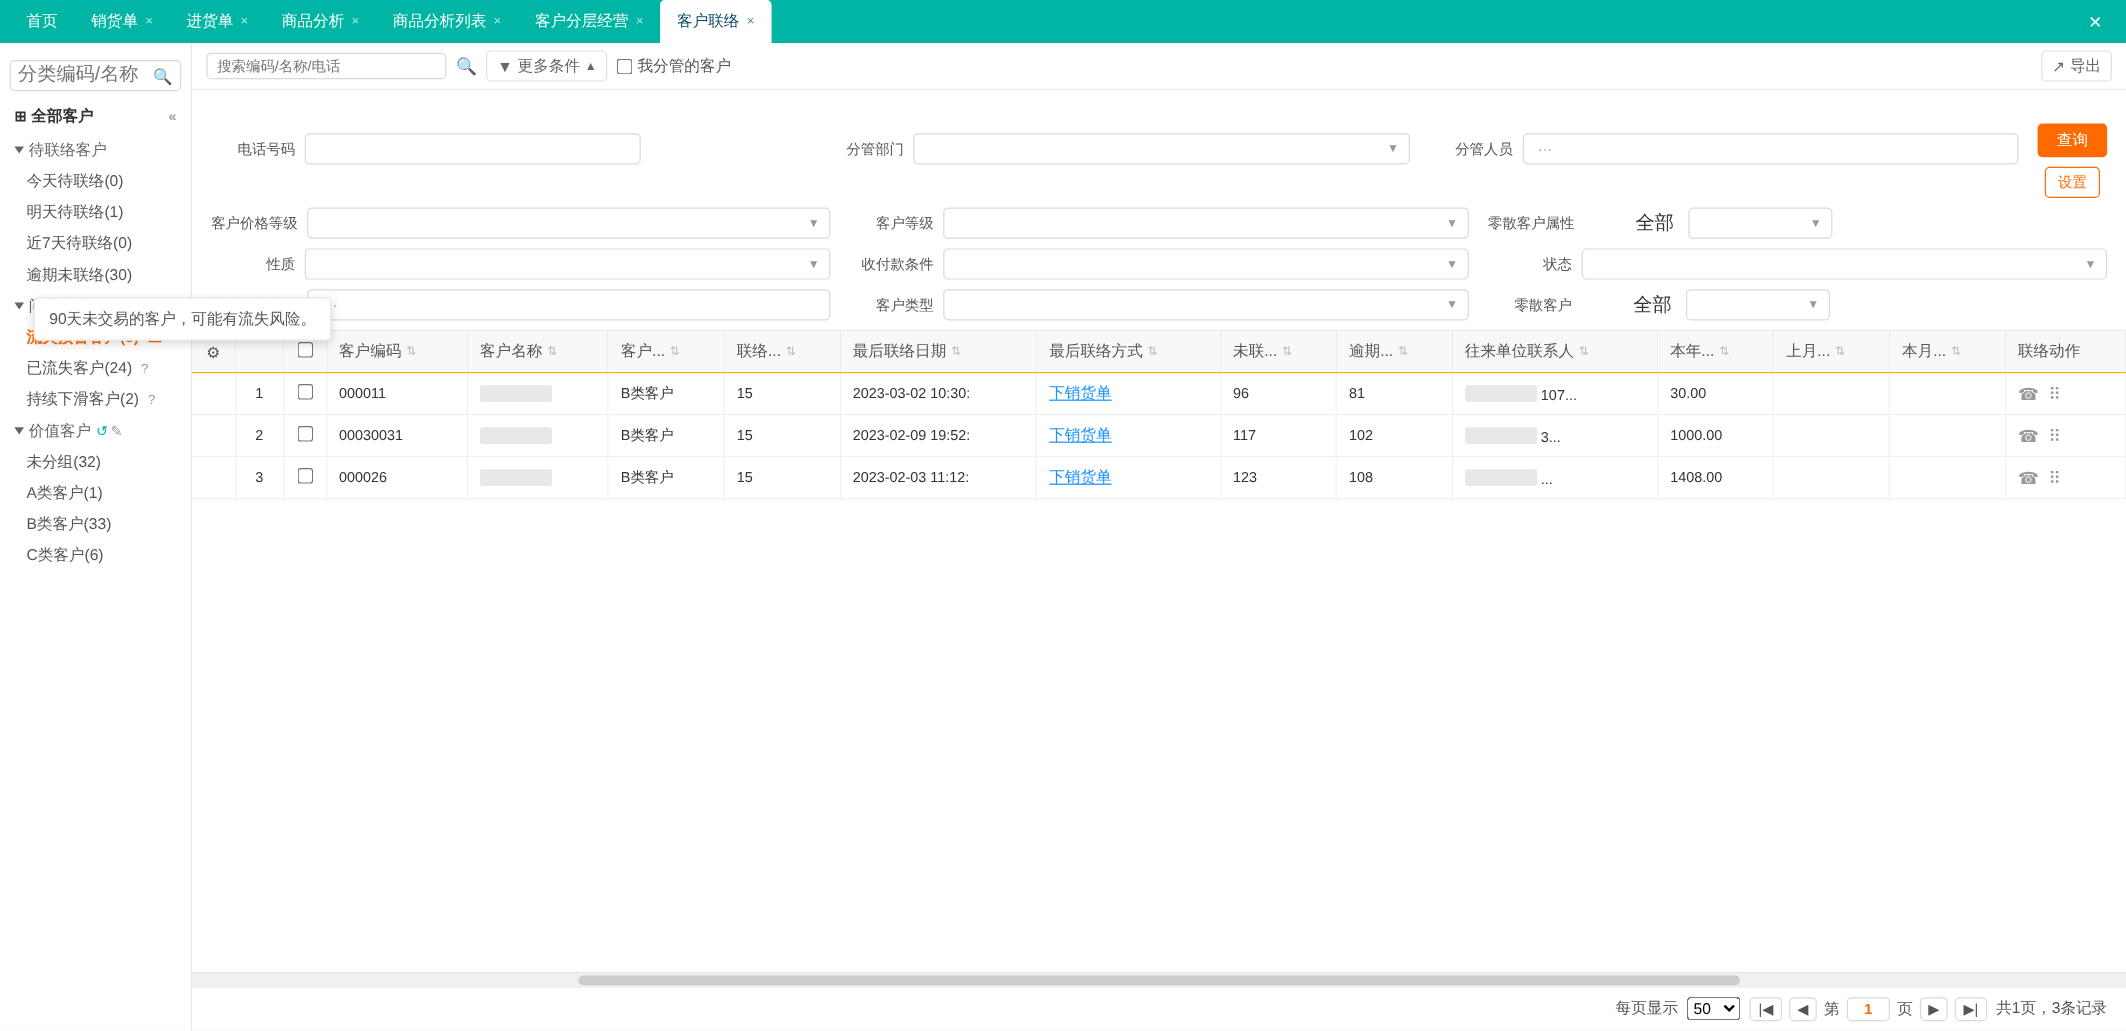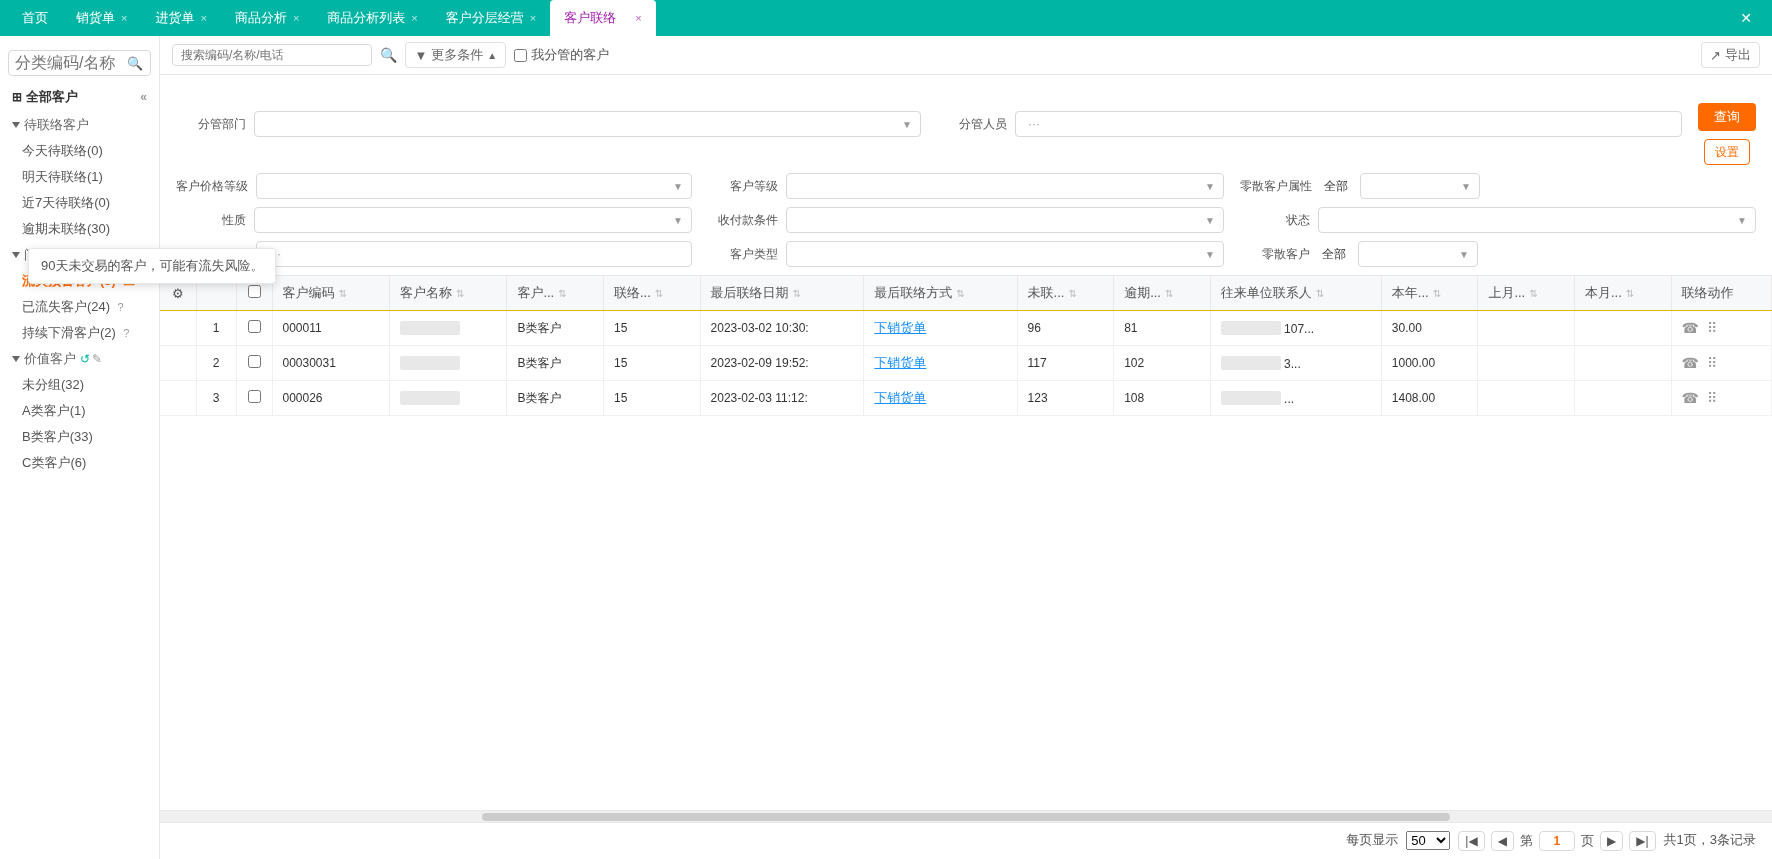--- a/index.html
+++ b/index.html
@@ -19,23 +19,22 @@
       align-items: center;
       padding: 2px 14px;
       height: 100%;
       cursor: pointer;
       white-space: nowrap;
       font-size: 13px;
       color: #fff;
     }
     .tab-item.active {
       background: #fff;
-      color: #a21caf;
+      color: #0c4a6e;
       border-radius: 4px 4px 0 0;
-      gap: 13px;
     }
     .tab-item .close-btn {
       margin-left: 6px;
       font-size: 11px;
       opacity: 0.7;
     }
     .tab-spacer { flex: 1; }
     .win-close { padding: 0 12px; font-size: 14px; cursor: pointer; }
 
     
@@ -388,23 +387,24 @@
     .horizontal-scroll-inner {
       width: 60%;
       height: 8px;
       background: #ccc;
       border-radius: 4px;
       margin: 0 auto;
     }
 
     
     .inline-value {
-      font-size: 12px;
+      font-size: 16px;
       color: #333;
       padding: 0 4px;
+      margin-left: 39px;
     }
     .arrow-down-tri { display: inline-block; width: 0; height: 0; border-left: 4px solid transparent; border-right: 4px solid transparent; border-top: 6px solid #666; margin-right: 4px; }
   </style>
 </head>
 <body>
 
 <div class="tab-bar">
   <div class="tab-item">
     <span>首页</span>
   </div>
@@ -509,20 +509,24 @@
       <div class="spacer"></div>
       <div class="export-btn">
         <span>↗</span>
         <span>导出</span>
       </div>
     </div>
 
     <div class="filter-panel">
 
       <div class="filter-row">
+        <div class="filter-field">
+          <span class="filter-label">电话号码</span>
+          <input class="filter-input" style="max-width: 280px;">
+        </div>
         <div class="filter-field">
           <span class="filter-label">分管部门</span>
           <div class="filter-select-wrapper">
             <span class="arrow-down">▼</span>
           </div>
         </div>
         <div class="filter-field">
           <span class="filter-label">分管人员</span>
           <div class="filter-select-wrapper">
             <span class="more-dots">···</span>

